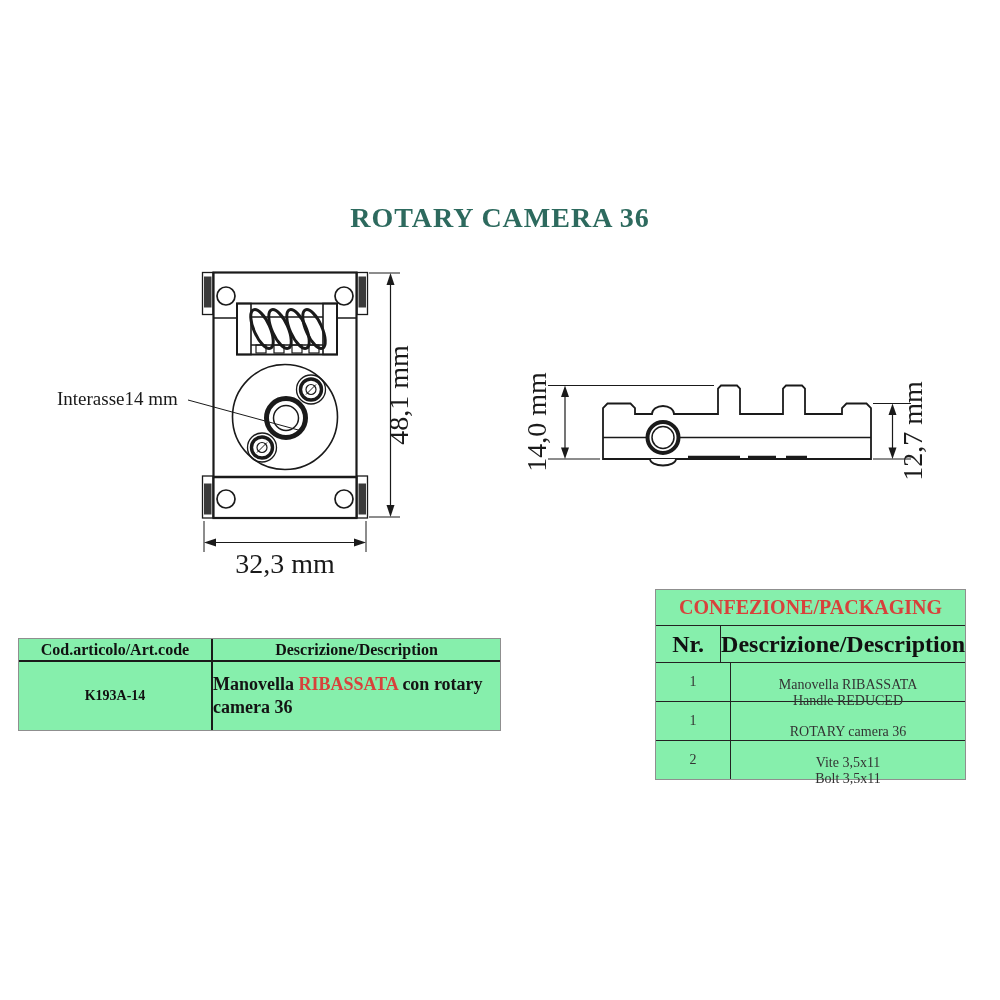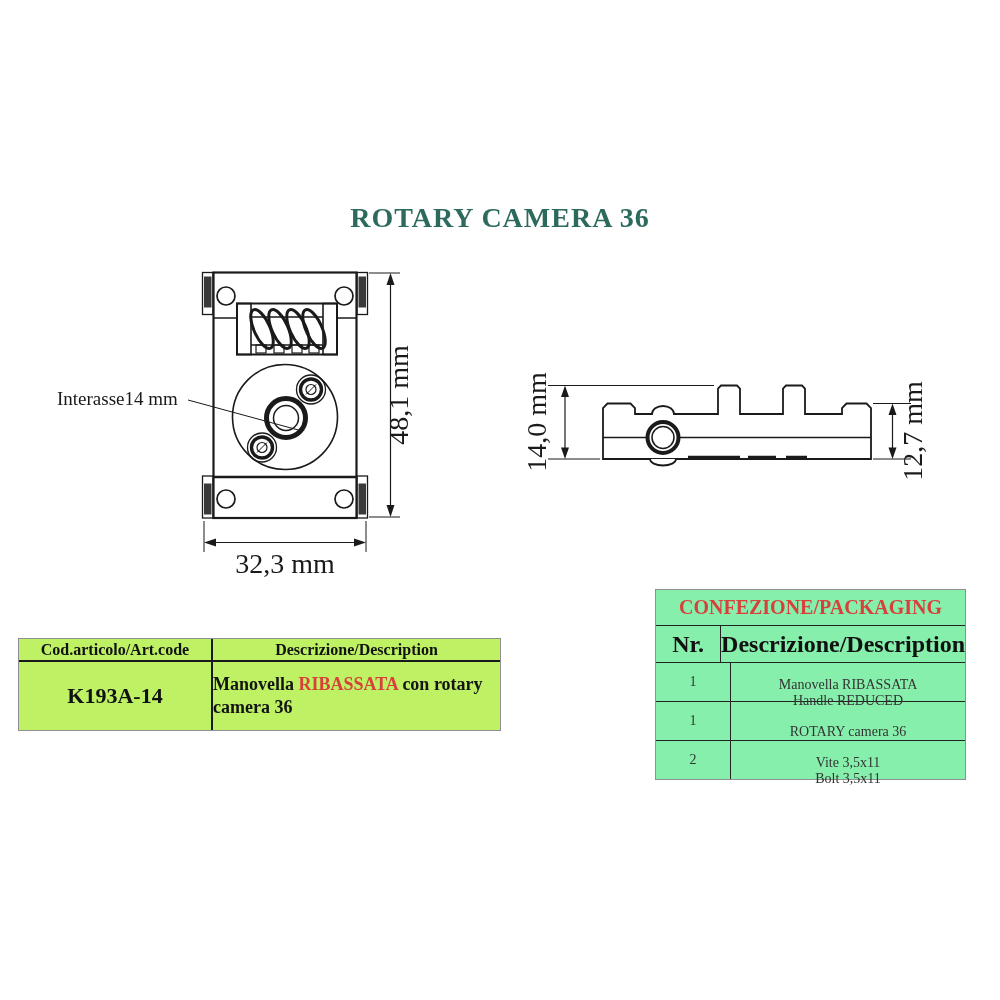--- a/index.html
+++ b/index.html
@@ -7,29 +7,29 @@
   :root{--title-green:#2d6a5e;--accent-red:#d8413b;--ink:#1a1a1a;--gray-ink:#4d4d4d;--line-gray:#8f8f8f;}
 
   .page-title{position:absolute;top:202px;left:0;width:1000px;text-align:center;
     font-size:28px;font-weight:bold;color:var(--title-green);letter-spacing:1px;}
 
   svg.drawing{position:absolute;top:0;left:0;}
   svg text{font-family:"Liberation Serif",serif;fill:#1a1a1a;}
 
   
   .art-table{position:absolute;left:18px;top:638px;width:483px;border:1px solid var(--line-gray);
-    box-sizing:border-box;background:#bef264;}
+    box-sizing:border-box;background:#86efac;}
   .art-hrow{display:flex;height:21px;border-bottom:2px solid #1a1a1a;}
   .art-hcode{width:194px;border-right:2px solid #1a1a1a;box-sizing:border-box;
     display:flex;align-items:center;justify-content:center;font-weight:bold;font-size:16px;color:#111;}
   .art-hdesc{flex:1;display:flex;align-items:center;justify-content:center;
     font-weight:bold;font-size:16px;color:#111;}
   .art-brow{display:flex;height:68px;}
   .art-code{width:194px;border-right:2px solid #1a1a1a;box-sizing:border-box;
-    display:flex;align-items:center;justify-content:center;font-weight:bold;font-size:22px;color:#111;}
+    display:flex;align-items:center;justify-content:center;font-weight:bold;font-size:14px;color:#111;}
   .art-desc{flex:1;display:flex;flex-direction:column;align-items:center;justify-content:center;
     text-align:left;font-weight:bold;font-size:18px;line-height:23px;}
   .art-line1{color:#141414;}
   .art-line2{color:var(--gray-ink);}
   .red{color:var(--accent-red);}
 
   
   .pack-table{position:absolute;left:655px;top:589px;width:311px;border:1px solid var(--line-gray);
     box-sizing:border-box;background:#86efac;}
   .pk-title{height:35px;display:flex;align-items:center;justify-content:center;

